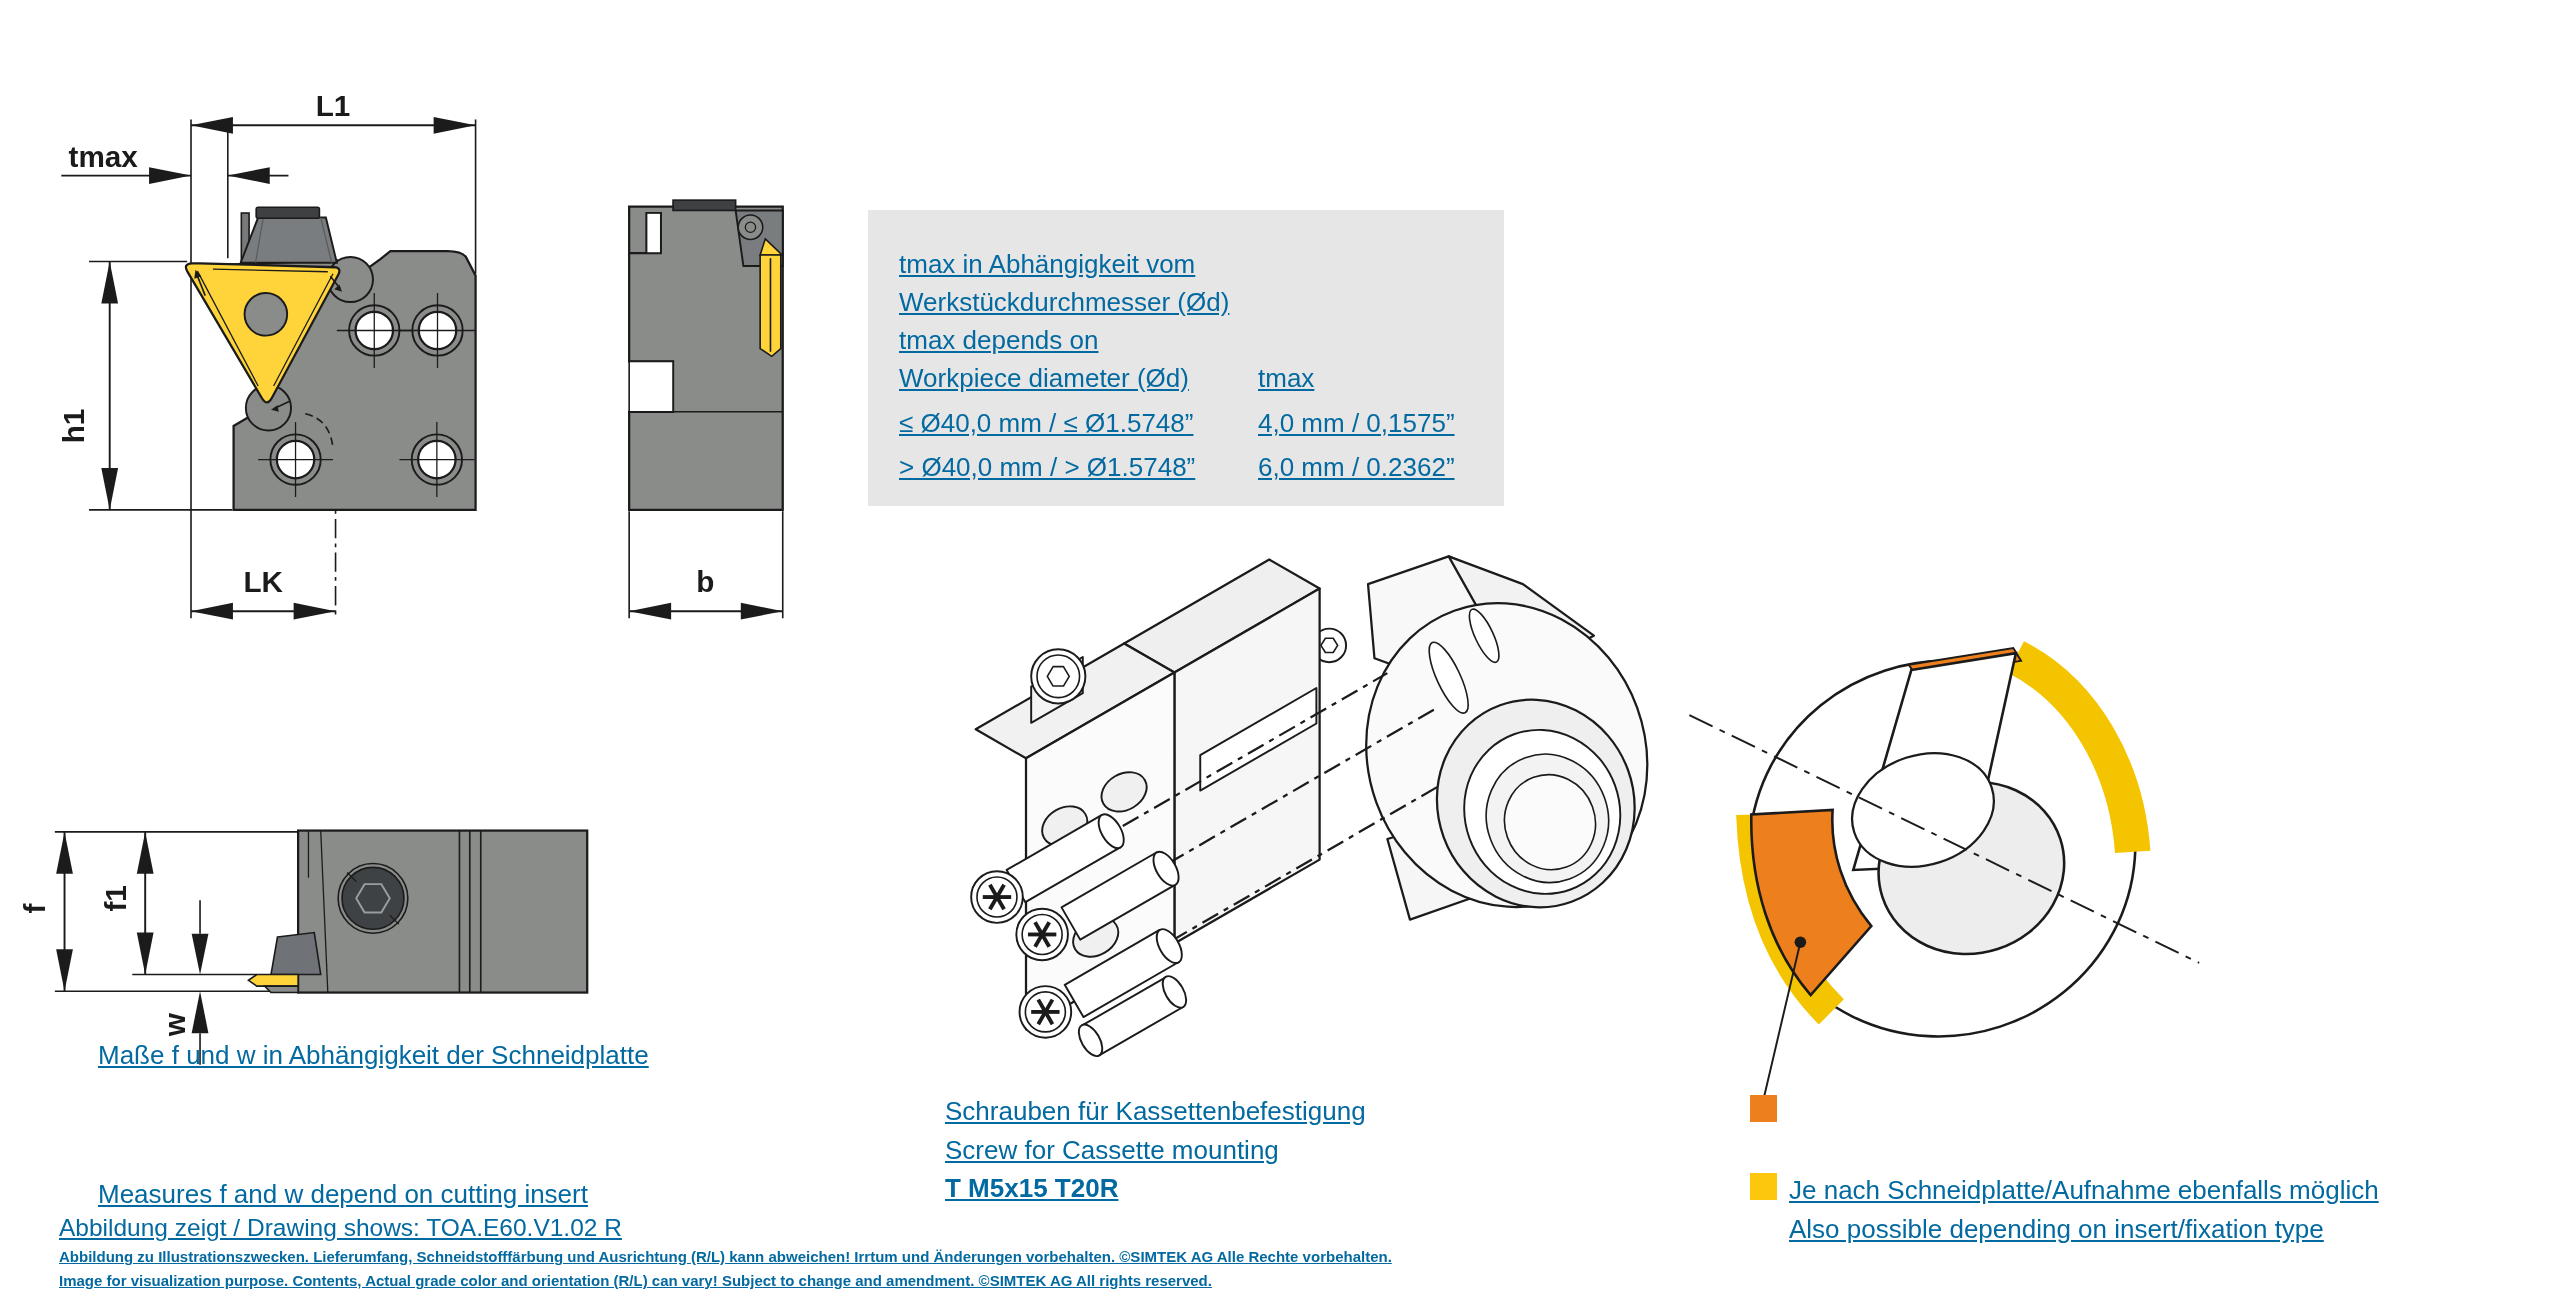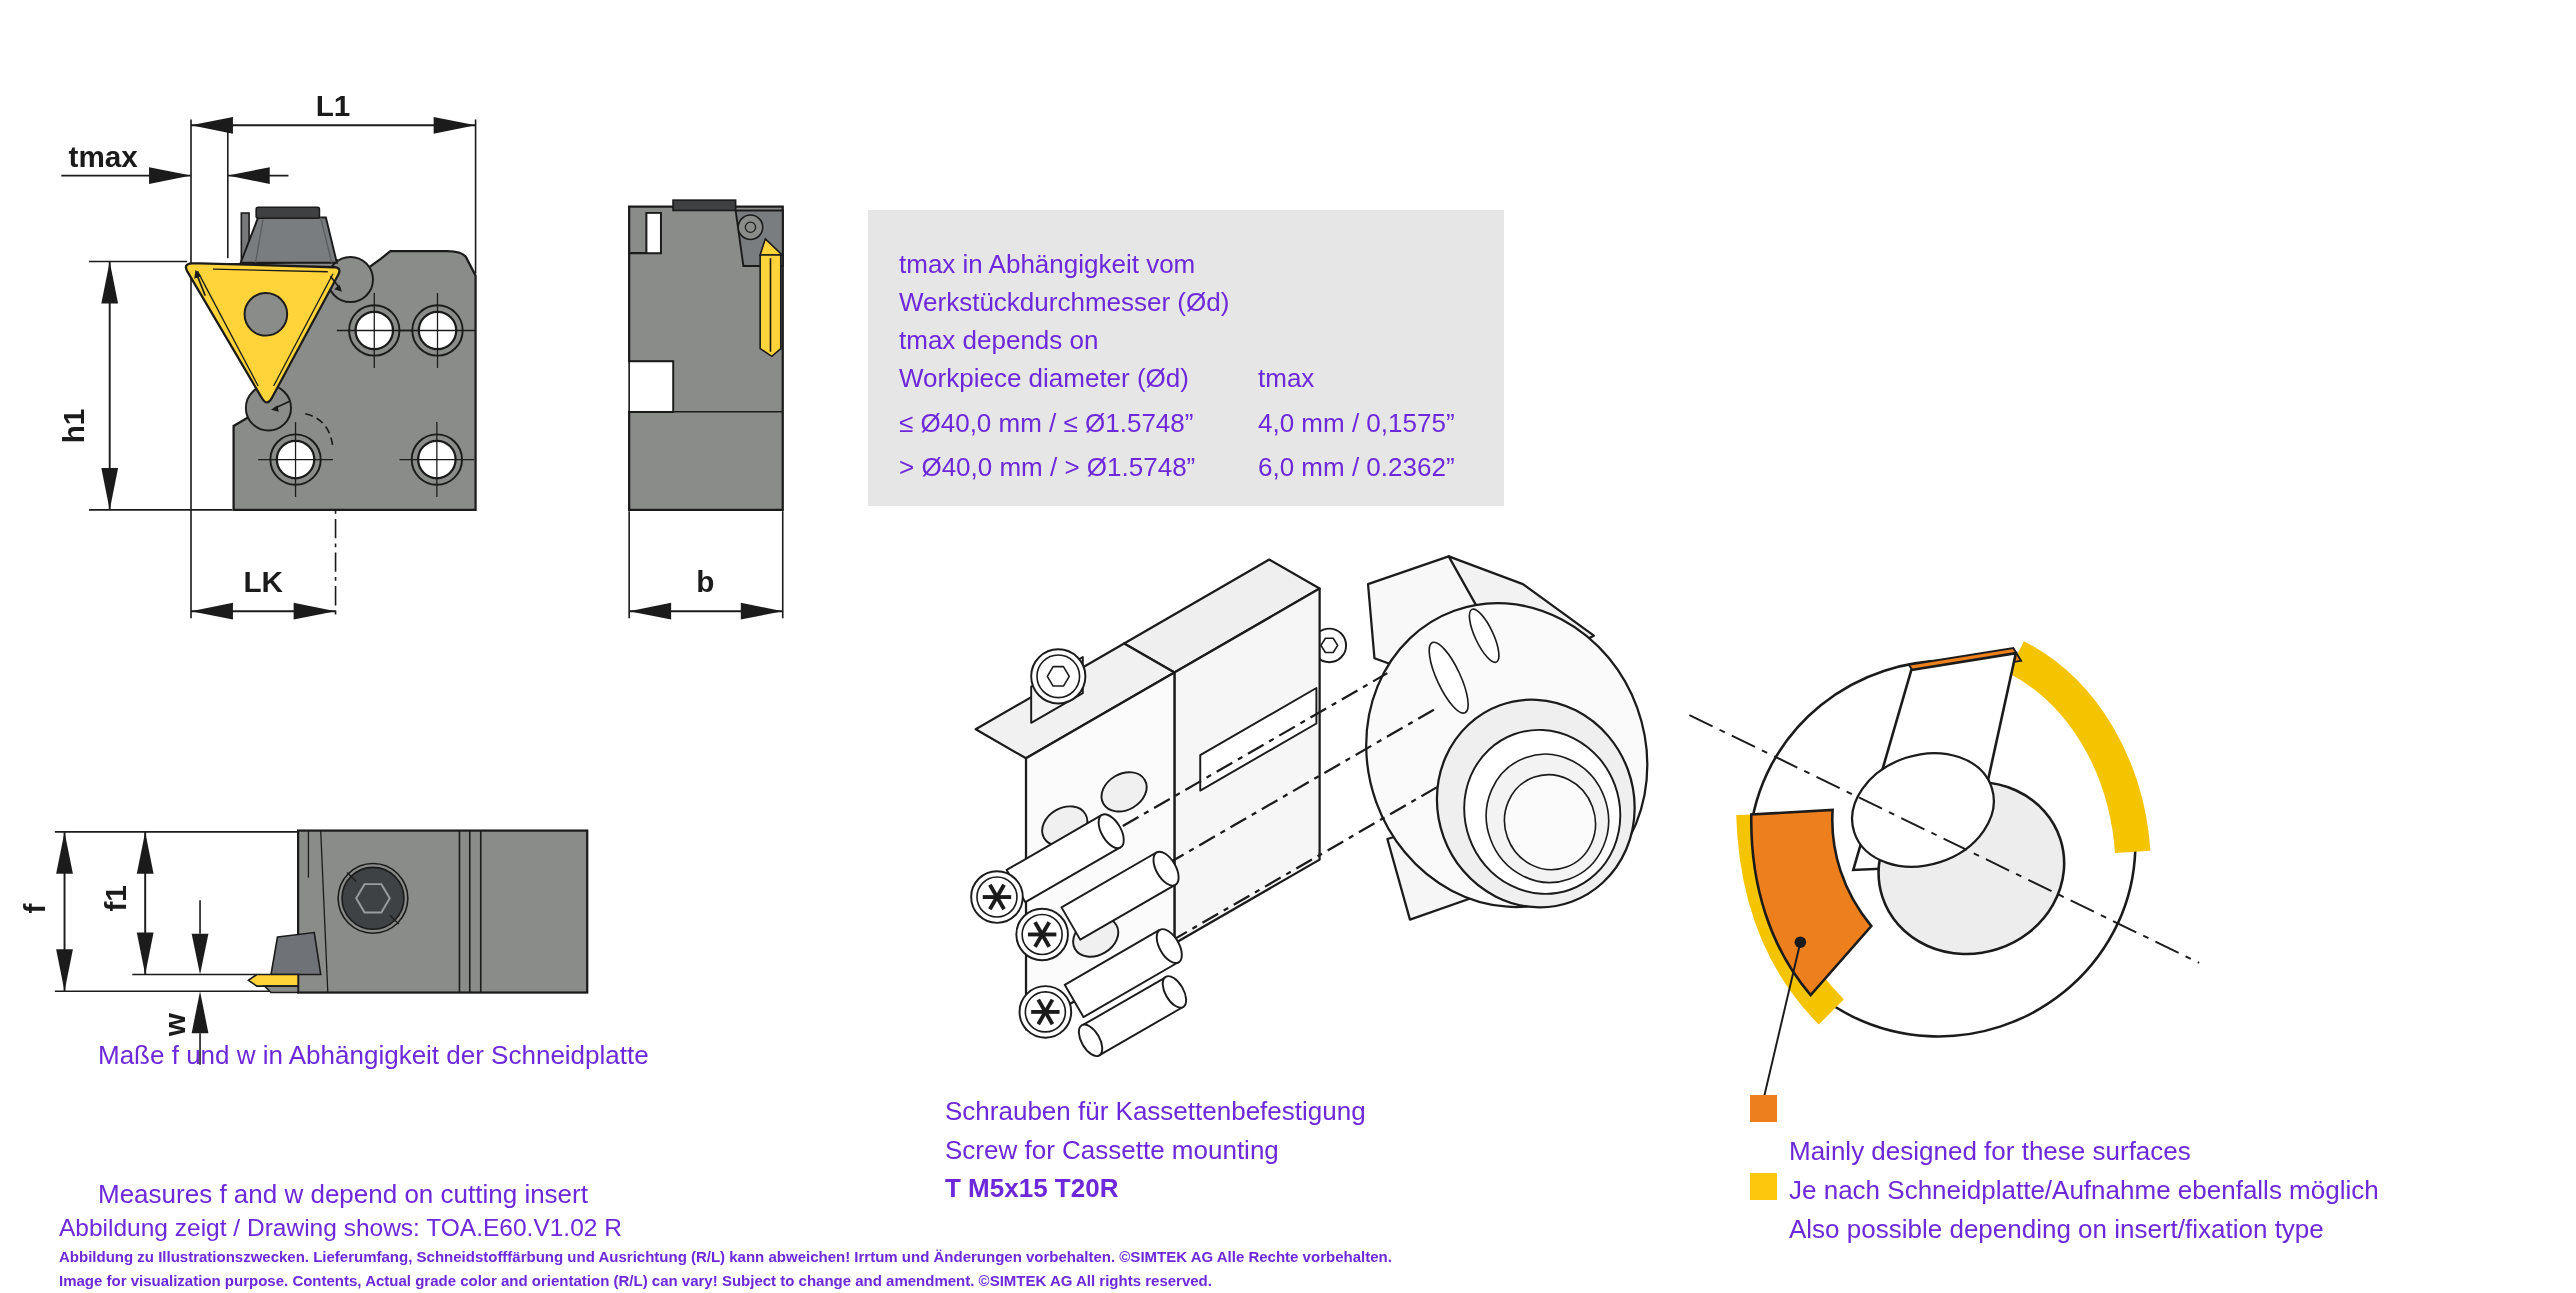--- a/index.html
+++ b/index.html
@@ -1,19 +1,19 @@
 <!DOCTYPE html>
 <html style="font-size:10.3px"><head>
 <meta charset="utf-8">
 <style>
   html,body{margin:0;padding:0;background:#ffffff;}
   #page{position:relative;width:2415px;height:1294px;background:#ffffff;overflow:hidden;
         font-family:"Liberation Sans",sans-serif;color:#1b1b1b;}
   #art{position:absolute;left:0;top:0;width:2576px;height:1294px;}
-  .t{position:absolute;white-space:nowrap;color:#6d28d9;}
+  .t{position:absolute;white-space:nowrap;color:#0369a1;text-decoration:underline;}
   .cap{font-size:26px;line-height:39px;}
   .capb{font-size:26px;line-height:39px;font-weight:bold;}
   .box-line{font-size:26px;}
   .show-line{font-size:24.5px;}
   .fine{font-size:15px;font-weight:bold;line-height:24px;}
   .legend-sq{position:absolute;width:27px;height:27px;}
   .dim-label{font:bold 46px "Liberation Sans",sans-serif;fill:#1b1b1b;text-anchor:middle;}
   .ln{stroke:#1b1b1b;fill:none;}
   .arrow{fill:#1b1b1b;stroke:none;}
   #infobox{position:absolute;background:#e6e6e6;}
@@ -287,21 +287,20 @@
   <div class="t box-line" style="left:1258px;top:452px;">6,0 mm / 0.2362”</div>
 
   <div class="t cap" style="left:98px;top:1036px;">Maße f und w in Abhängigkeit der Schneidplatte</div>
   <div class="t cap" style="left:98px;top:1131px;margin-top:44px;">Measures f and w depend on cutting insert</div>
 
   <div class="t cap" style="left:945px;top:1092px;">Schrauben für Kassettenbefestigung</div>
   <div class="t cap" style="left:945px;top:1131px;">Screw for Cassette mounting</div>
   <div class="t capb" style="left:945px;top:1169px;">T M5x15 T20R</div>
 
   <div class="legend-sq" style="left:1750px;top:1095px;background:#ee7f1d;"></div>
-  <div class="t cap" style="left:1789px;top:1132px;">Mainly designed for these surfaces</div>
   <div class="legend-sq" style="left:1750px;top:1173px;background:#fdc70e;"></div>
   <div class="t cap" style="left:1789px;top:1210px;">Also possible depending on insert/fixation type</div>
   <div class="t cap" style="left:1789px;top:1171px;">Je nach Schneidplatte/Aufnahme ebenfalls möglich</div>
 
   <div class="t show-line" style="left:59px;top:1214px;">Abbildung zeigt / Drawing shows: TOA.E60.V1.02 R</div>
   <div class="t fine" style="left:59px;top:1245px;text-align:center;">Abbildung zu Illustrationszwecken. Lieferumfang, Schneidstofffärbung und Ausrichtung (R/L) kann abweichen! Irrtum und Änderungen vorbehalten. ©SIMTEK AG Alle Rechte vorbehalten.</div>
   <div class="t fine" style="left:59px;top:1269px;">Image for visualization purpose. Contents, Actual grade color and orientation (R/L) can vary! Subject to change and amendment. ©SIMTEK AG All rights reserved.</div>
 
 </div>
 

